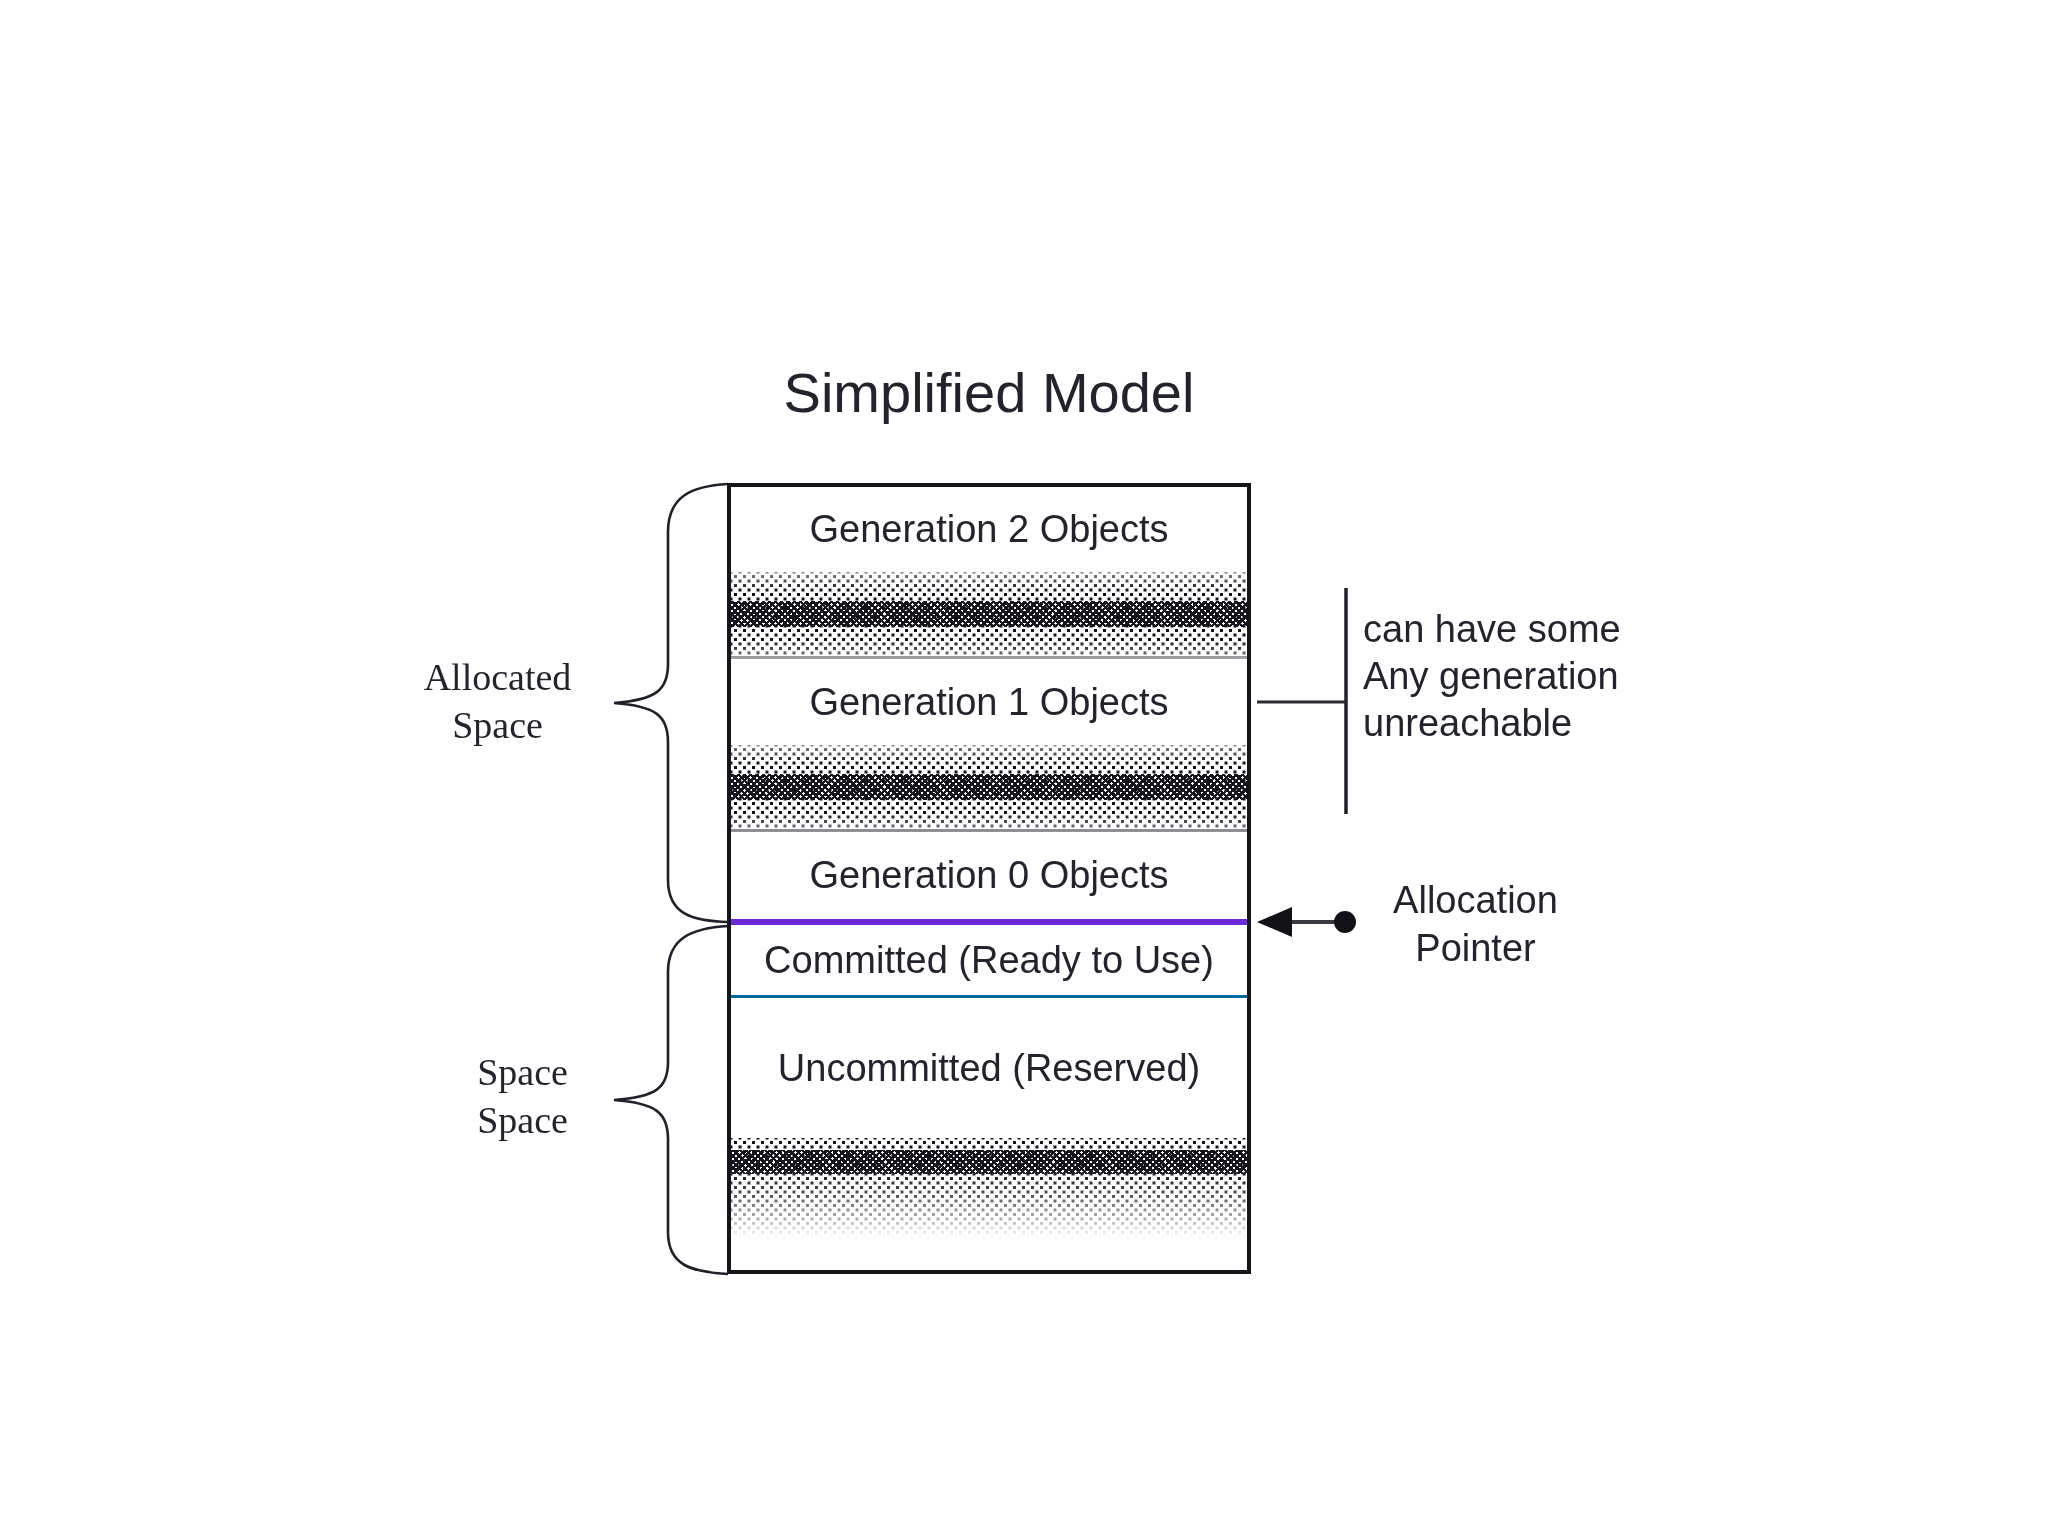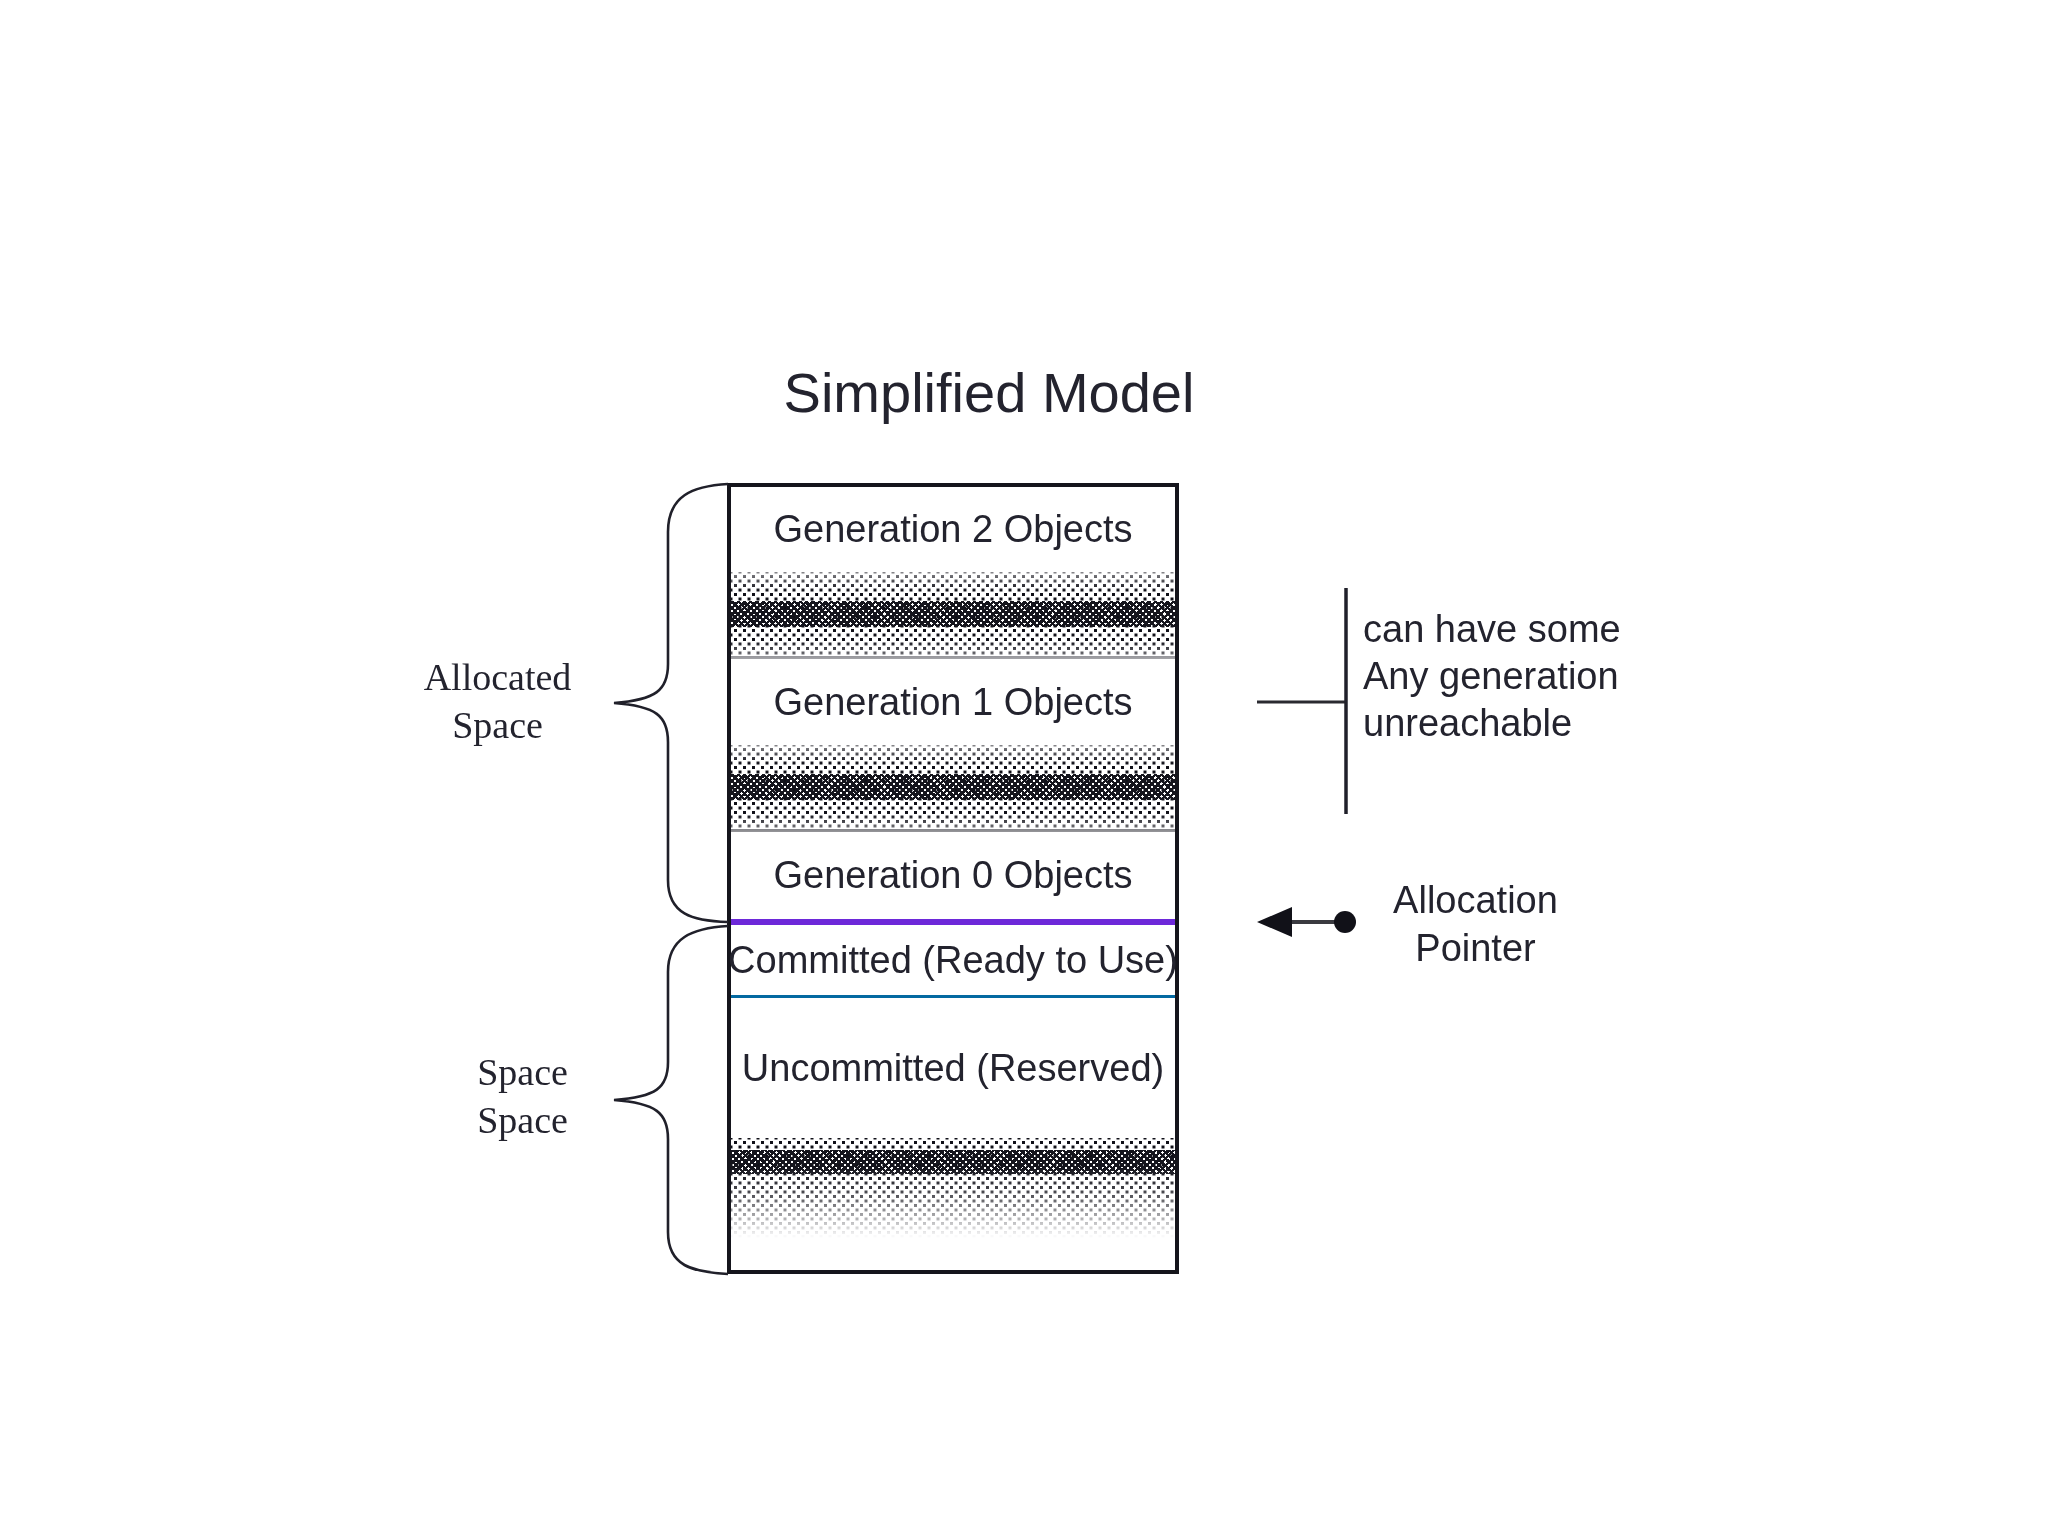--- a/index.html
+++ b/index.html
@@ -7,21 +7,21 @@
     position:relative; width:2048px; height:1536px; background:#fff;
     font-family:"Liberation Sans","DejaVu Sans",sans-serif;
     color:#23232e; overflow:hidden;
   }
   .title {
     position:absolute; left:724px; top:362px; width:530px;
     text-align:center; font-size:56px; line-height:62px; color:#23232e;
   }
   
   .membox {
-    position:absolute; left:727px; top:483px; width:452px; height:791px;
+    position:absolute; left:727px; top:483px; width:524px; height:791px;
     background:#fff; border:4px solid #15151c; box-sizing:border-box;
     display:flex; flex-direction:column;
   }
   .row { box-sizing:border-box; display:flex; align-items:center; justify-content:center; }
   .row span { font-size:38px; white-space:nowrap; }
   .r-gen2 { height:85px; }
   .r-gen1 { height:86px;text-align:center; }
   .r-gen0 { height:93px; border-bottom:6px solid #6d28d9; }
   .r-comm { height:73px; border-bottom:3px solid #0369a1; }
   .r-unco { height:140px; }

